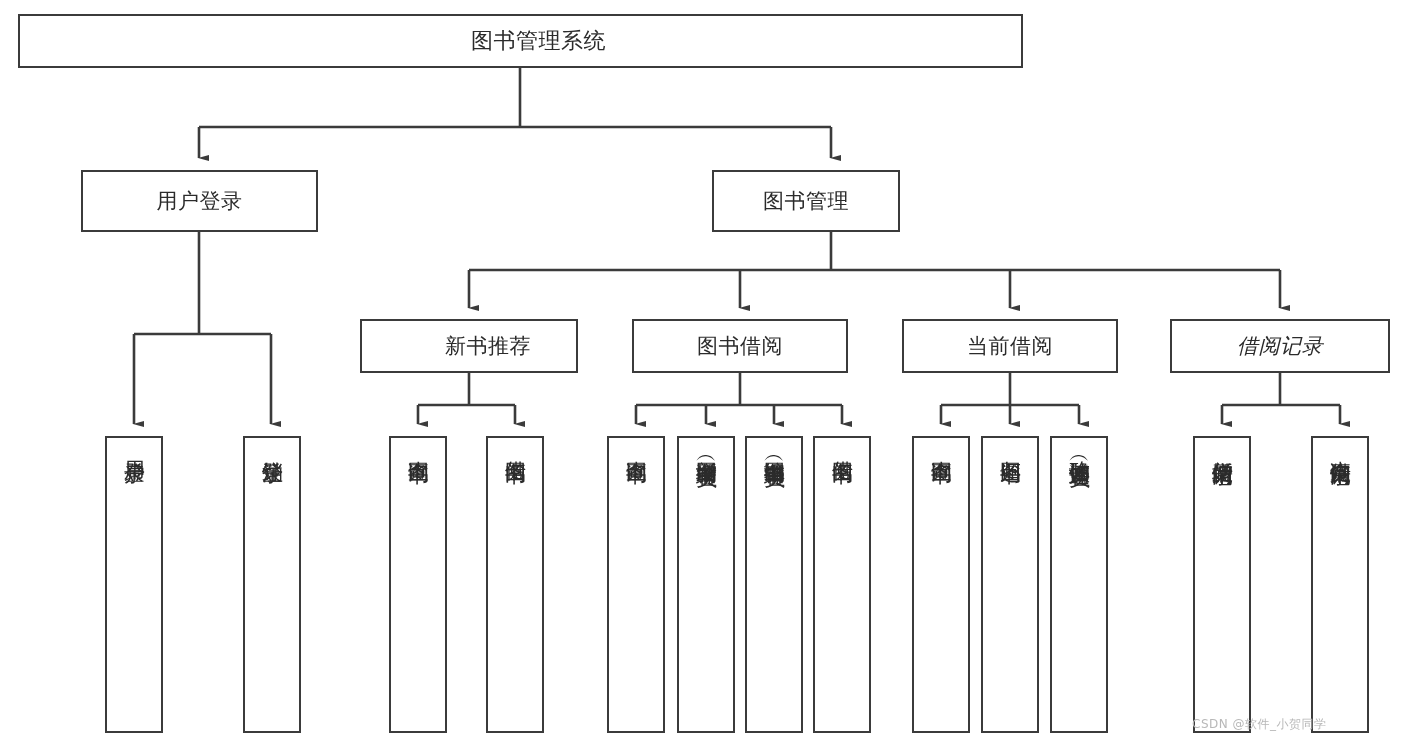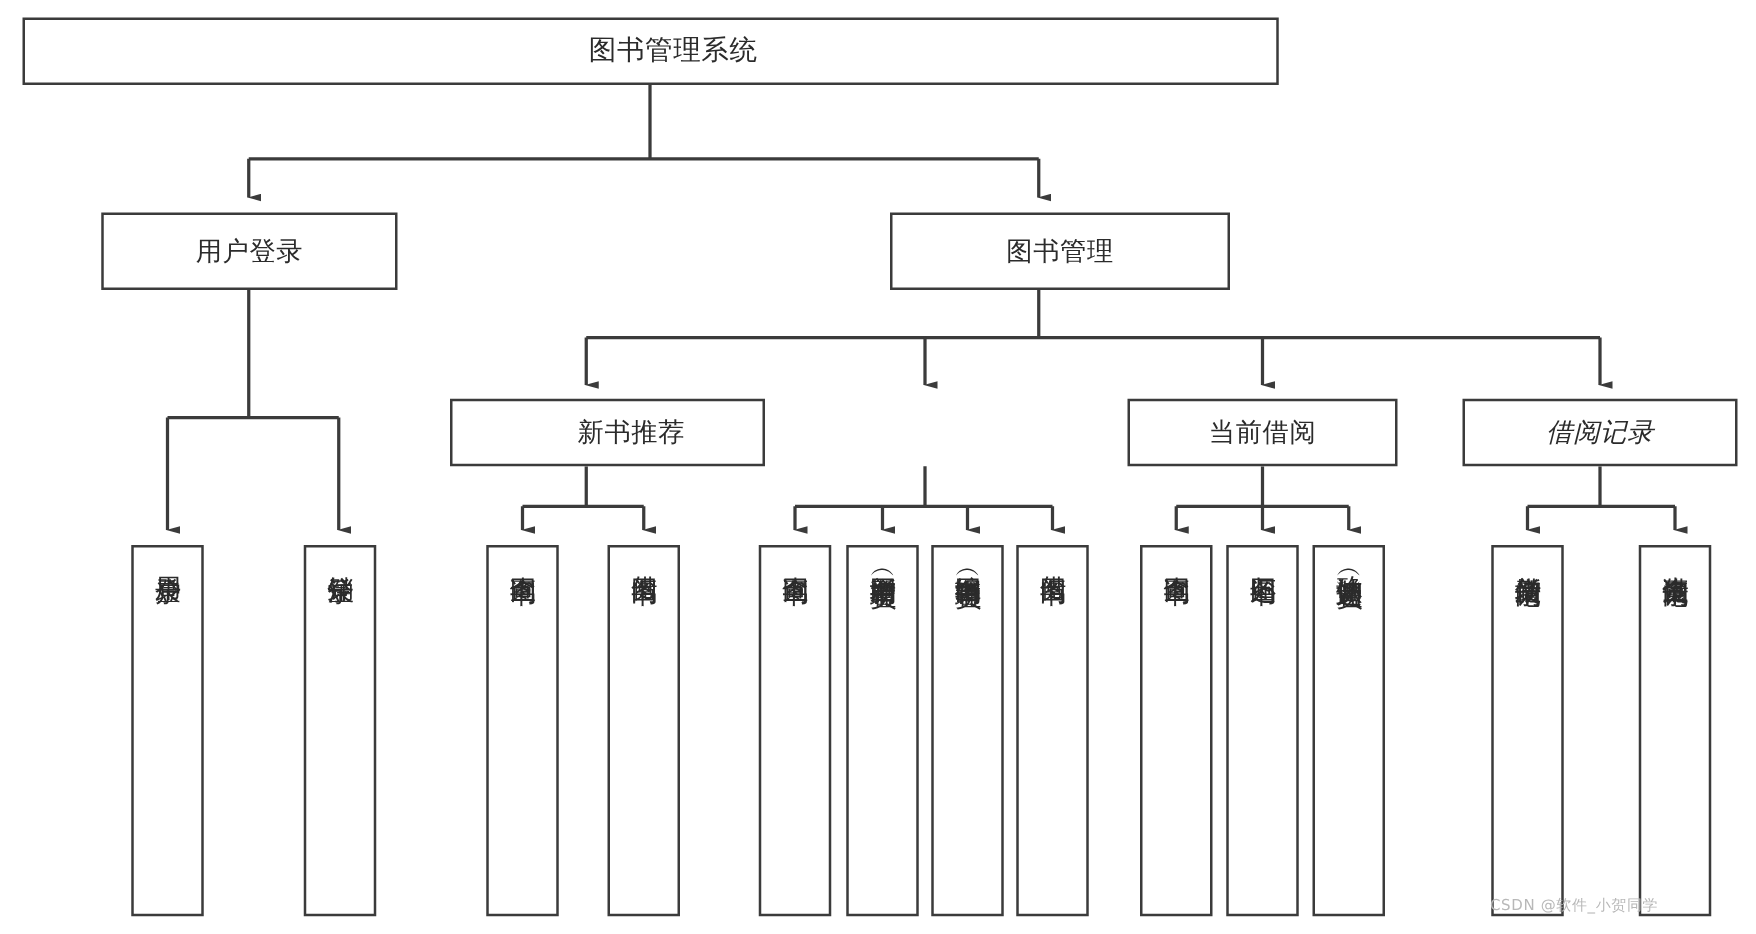--- a/index.html
+++ b/index.html
@@ -125,26 +125,29 @@
     </g>
   </svg>
 
   <div class="node horiz root" style="left:18px; top:14px; width:1005px; height:54px;padding-left:36px;">
     <span class="label">图书管理系统</span>
   </div>
 
   <div class="node horiz" style="left:81px; top:170px; width:237px; height:62px;">
     <span class="label">用户登录</span>
   </div>
-  <div class="node horiz" style="left:712px; top:170px; width:272px; height:62px;">
+  <div class="node horiz" style="left:712px; top:170px; width:188px; height:62px;">
     <span class="label">图书管理</span>
   </div>
 
-  <div class="node horiz" style="left:360px; top:319px; width:252px; height:54px;padding-left:38px;">
+  <div class="node horiz" style="left:360px; top:319px; width:218px; height:54px;padding-left:38px;">
     <span class="label">新书推荐</span>
+  </div>
+  <div class="node horiz" style="left:632px; top:319px; width:216px; height:54px;">
+    <span class="label">图书借阅</span>
   </div>
   <div class="node horiz" style="left:902px; top:319px; width:216px; height:54px;">
     <span class="label">当前借阅</span>
   </div>
   <div class="node horiz" style="left:1170px; top:319px; width:220px; height:54px;font-style:italic;">
     <span class="label">借阅记录</span>
   </div>
 
   <div class="node vert" style="left:105px; top:436px; width:58px; height:297px;">
     <span class="label">用户登录</span>

